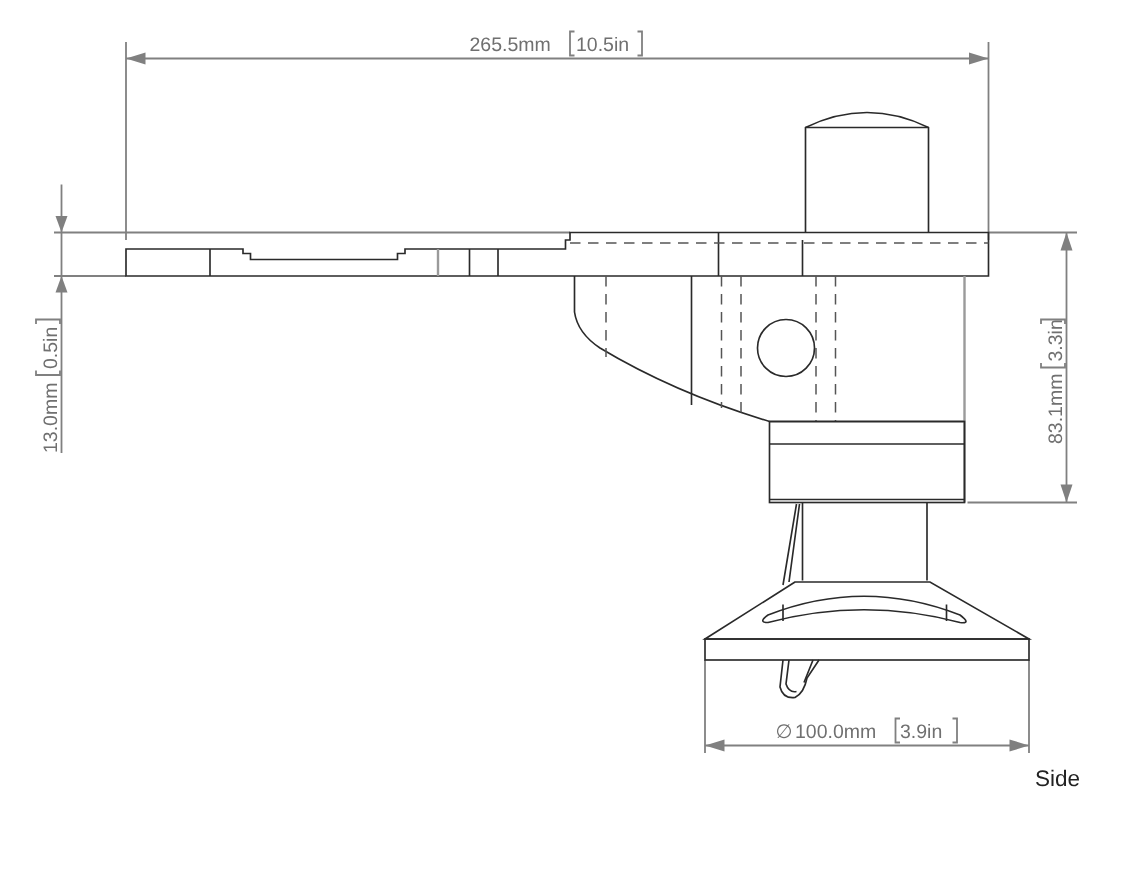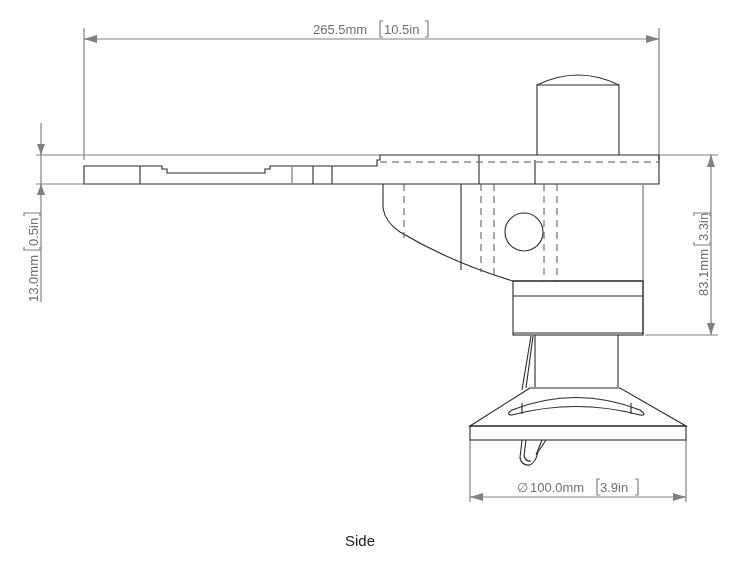--- a/index.html
+++ b/index.html
@@ -1,19 +1,19 @@
 <!DOCTYPE html>
 <html><head>
 <meta charset="utf-8">
 <style>
   html, body { margin: 0; padding: 0; background: #ffffff; }
   body { width: 750px; height: 581px; position: relative; overflow: hidden; font-family: "Liberation Sans", sans-serif; }
   #drawing { position: absolute; left: 0; top: 0; width: 750px; height: 581px; }
   .dimtext { font-family: "Liberation Sans", sans-serif; font-size: 13px; fill: #707070; }
-  .caption { position: absolute; left: 0; width: 720px; top: 532px; text-align: center; font-size: 15px; color: #222; font-family: "Liberation Sans", sans-serif; }
+  .caption { position: absolute; left: 0; width: 720px; top: 511px; text-align: right; font-size: 15px; color: #222; font-family: "Liberation Sans", sans-serif; }
   .dim { stroke: #808080; stroke-width: 1.2; fill: none; }
   .arrow { fill: #808080; stroke: none; }
   .part { stroke: #2a2a2a; stroke-width: 1.1; fill: none; }
   .partg { stroke: #9a9a9a; stroke-width: 1.6; fill: none; }
   .hidden { stroke: #555; stroke-width: 1; stroke-dasharray: 7 5; fill: none; }
 </style>
 </head>
 <body>
 
 <svg id="drawing" viewBox="0 0 750 581" xmlns="http://www.w3.org/2000/svg">

